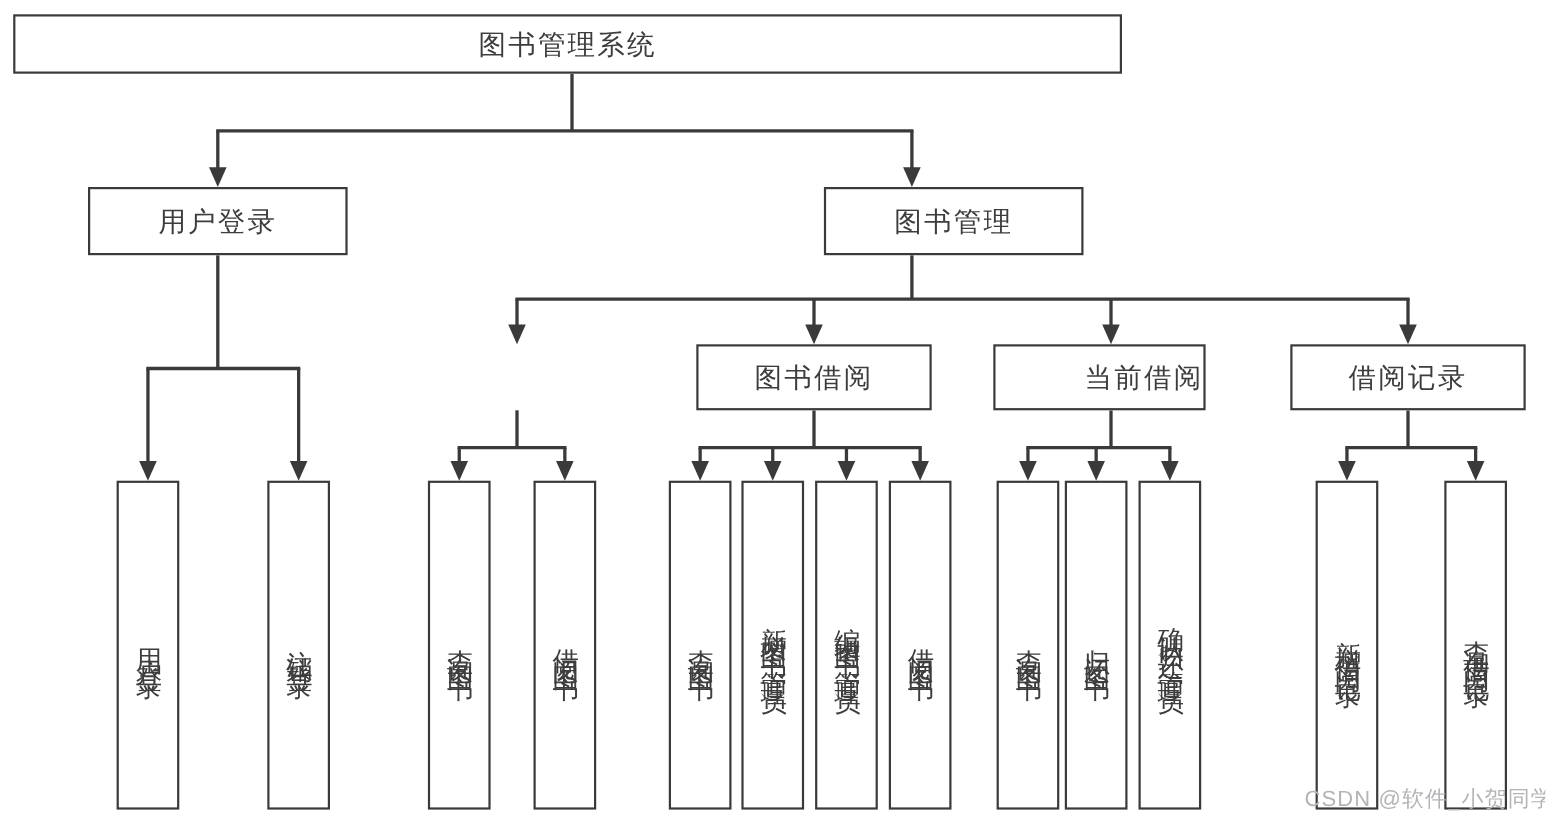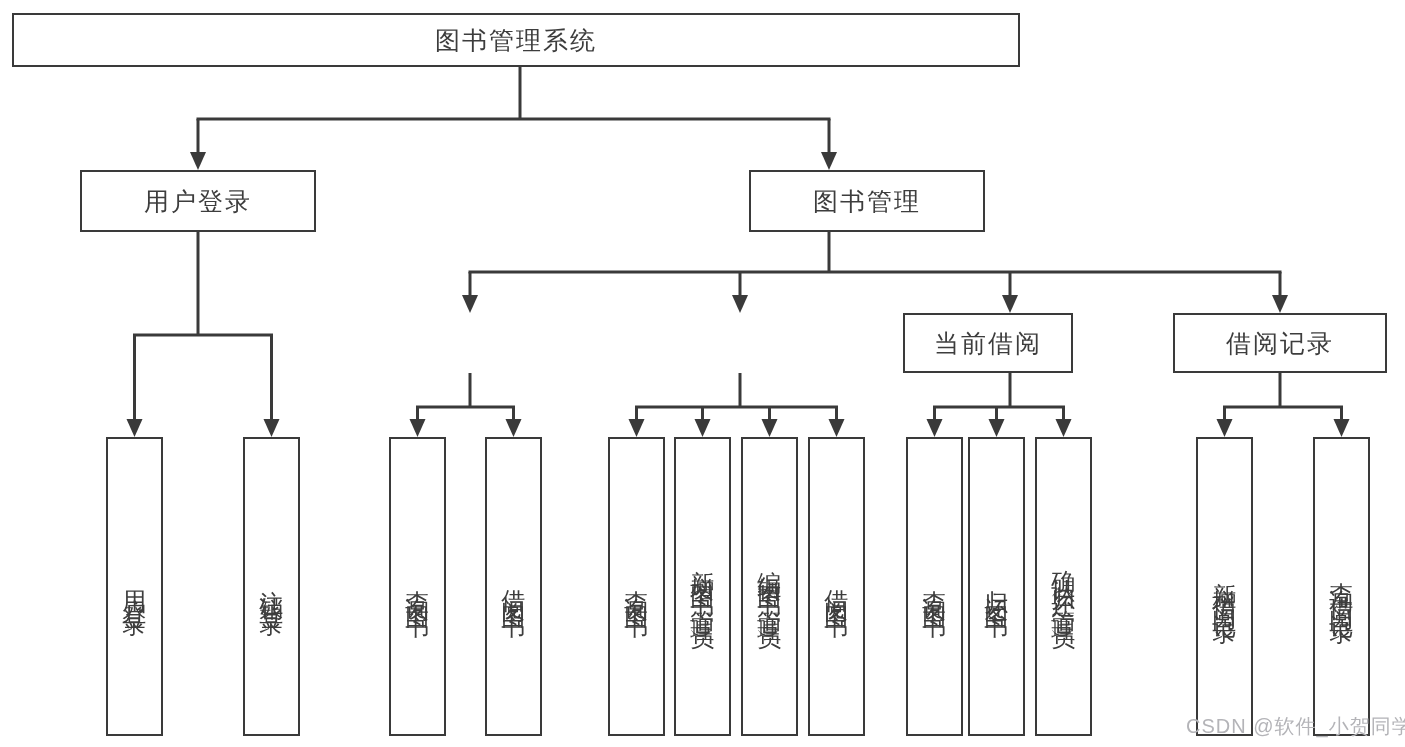--- a/index.html
+++ b/index.html
@@ -53,21 +53,21 @@
     letter-spacing: 8px;
     line-height: 1.15;
     white-space: nowrap;
   }
   
   .n-root            { left: 12px;   top: 13px;  width: 1008px; height: 54px; text-align: center; }
   .n-user-login      { left: 80px;   top: 170px; width: 236px;  height: 62px; }
   .n-book-mgmt       { left: 733px;  top: 170px; width: 236px;  height: 62px; margin-left: 16px; }
   .n-new-book        { left: 363px;  top: 313px; width: 214px;  height: 60px; }
   .n-book-borrow     { left: 633px;  top: 313px; width: 214px;  height: 60px; }
-  .n-current-borrow  { left: 903px;  top: 313px; width: 170px;  height: 60px; }
+  .n-current-borrow  { left: 903px;  top: 313px; width: 193px;  height: 60px; justify-content: flex-end; }
   .n-borrow-records  { left: 1173px; top: 313px; width: 214px;  height: 60px; }
   .leaf { top: 437px; width: 57px; height: 299px; }
   .n-a1 { left: 106px; }
   .n-a2 { left: 243px; }
   .n-b1 { left: 389px; }
   .n-b2 { left: 485px; }
   .n-c1 { left: 608px; }
   .n-c2 { left: 674px; }
   .n-c3 { left: 741px; }
   .n-c4 { left: 808px; }
@@ -165,20 +165,23 @@
     <span class="h-label">图书管理系统</span>
   </div>
 
   <div class="box n-user-login">
     <span class="h-label">用户登录</span>
   </div>
   <div class="box n-book-mgmt">
     <span class="h-label">图书管理</span>
   </div>
 
+  <div class="box n-book-borrow">
+    <span class="h-label">图书借阅</span>
+  </div>
   <div class="box n-current-borrow">
     <span class="h-label">当前借阅</span>
   </div>
   <div class="box n-borrow-records">
     <span class="h-label">借阅记录</span>
   </div>
 
   <div class="box leaf n-a1">
     <span class="v-label">用户登录</span>
   </div>

